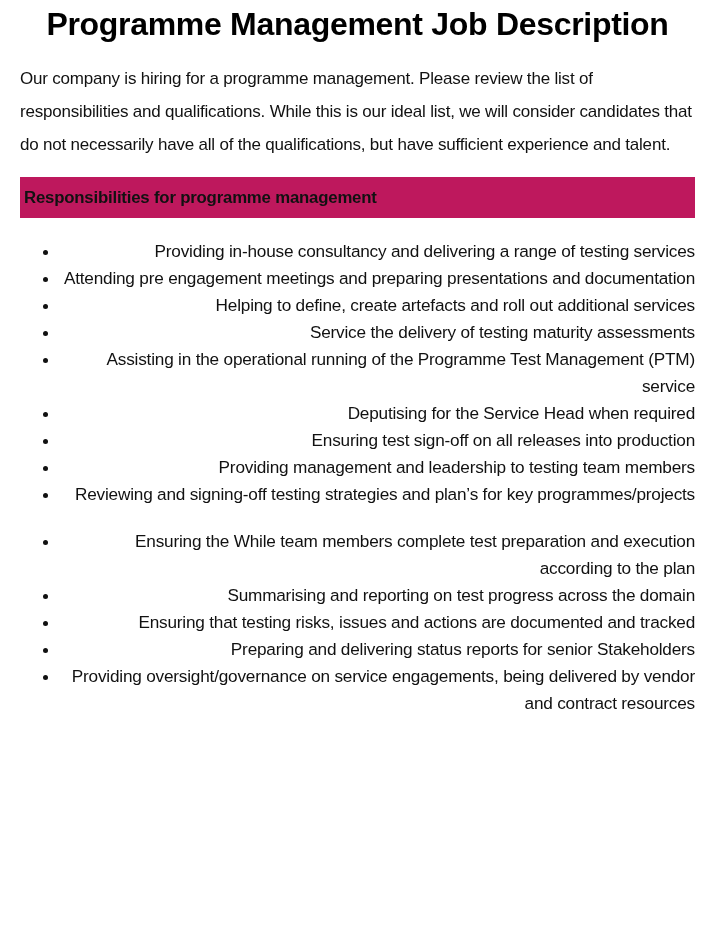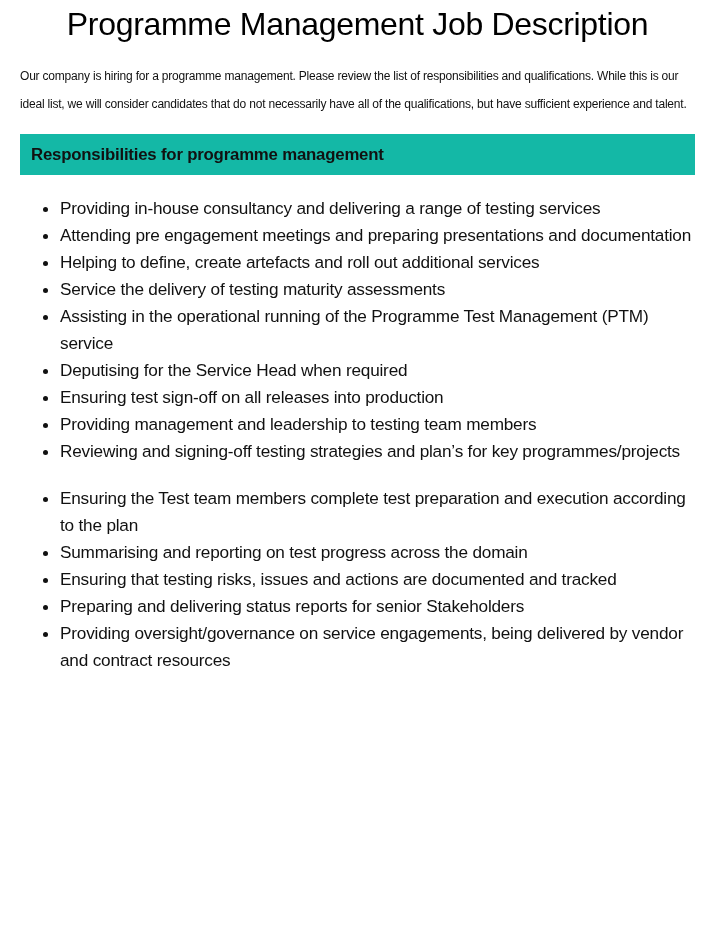--- a/index.html
+++ b/index.html
@@ -17,47 +17,48 @@
     .page {
       padding: 0 25px 0 20px;
       box-sizing: border-box;
       width: 720px;
     }
     h1.title {
       margin: 0;
       padding-top: 2px;
       font-size: 32px;
       line-height: 44px;
-      font-weight: normal;
+      font-weight: bold;
       text-align: center;
       letter-spacing: -0.3px;
       color: #000000;
     }
     .intro {
       margin: 16px 0 12px 0;
-      font-size: 12px;
-      line-height: 28px;
+      font-size: 17px;
+      line-height: 33px;
       letter-spacing: -0.2px;
     }
     .section-header {
       margin-top: 16px;
       height: 41px;
-      background: #14b8a6;
-      padding-left: 11px;
+      background: #be185d;
+      padding-left: 4px;
       display: flex;
       align-items: center;
       font-size: 16.8px;
       font-weight: bold;
       letter-spacing: -0.2px;
       color: #111111;
     }
     ul.items {
       list-style: none;
       margin: 20px 0 0 0;
       padding: 0 0 0 40px;
+      text-align: right;
     }
     ul.items li {
       position: relative;
       font-size: 17.2px;
       line-height: 27px;
       letter-spacing: -0.2px;
     }
     ul.items li::before {
       content: "";
       position: absolute;
@@ -86,19 +87,19 @@
     <li>Helping to define, create artefacts and roll out additional services</li>
     <li>Service the delivery of testing maturity assessments</li>
     <li>Assisting in the operational running of the Programme Test Management (PTM) service</li>
     <li>Deputising for the Service Head when required</li>
     <li>Ensuring test sign-off on all releases into production</li>
     <li>Providing management and leadership to testing team members</li>
     <li>Reviewing and signing-off testing strategies and plan’s for key programmes/projects</li>
   </ul>
 
   <ul class="items">
-    <li>Ensuring the Test team members complete test preparation and execution according to the plan</li>
+    <li>Ensuring the While team members complete test preparation and execution according to the plan</li>
     <li>Summarising and reporting on test progress across the domain</li>
     <li>Ensuring that testing risks, issues and actions are documented and tracked</li>
     <li>Preparing and delivering status reports for senior Stakeholders</li>
     <li>Providing oversight/governance on service engagements, being delivered by vendor and contract resources</li>
   </ul>
 </div>
 
 </body></html>

